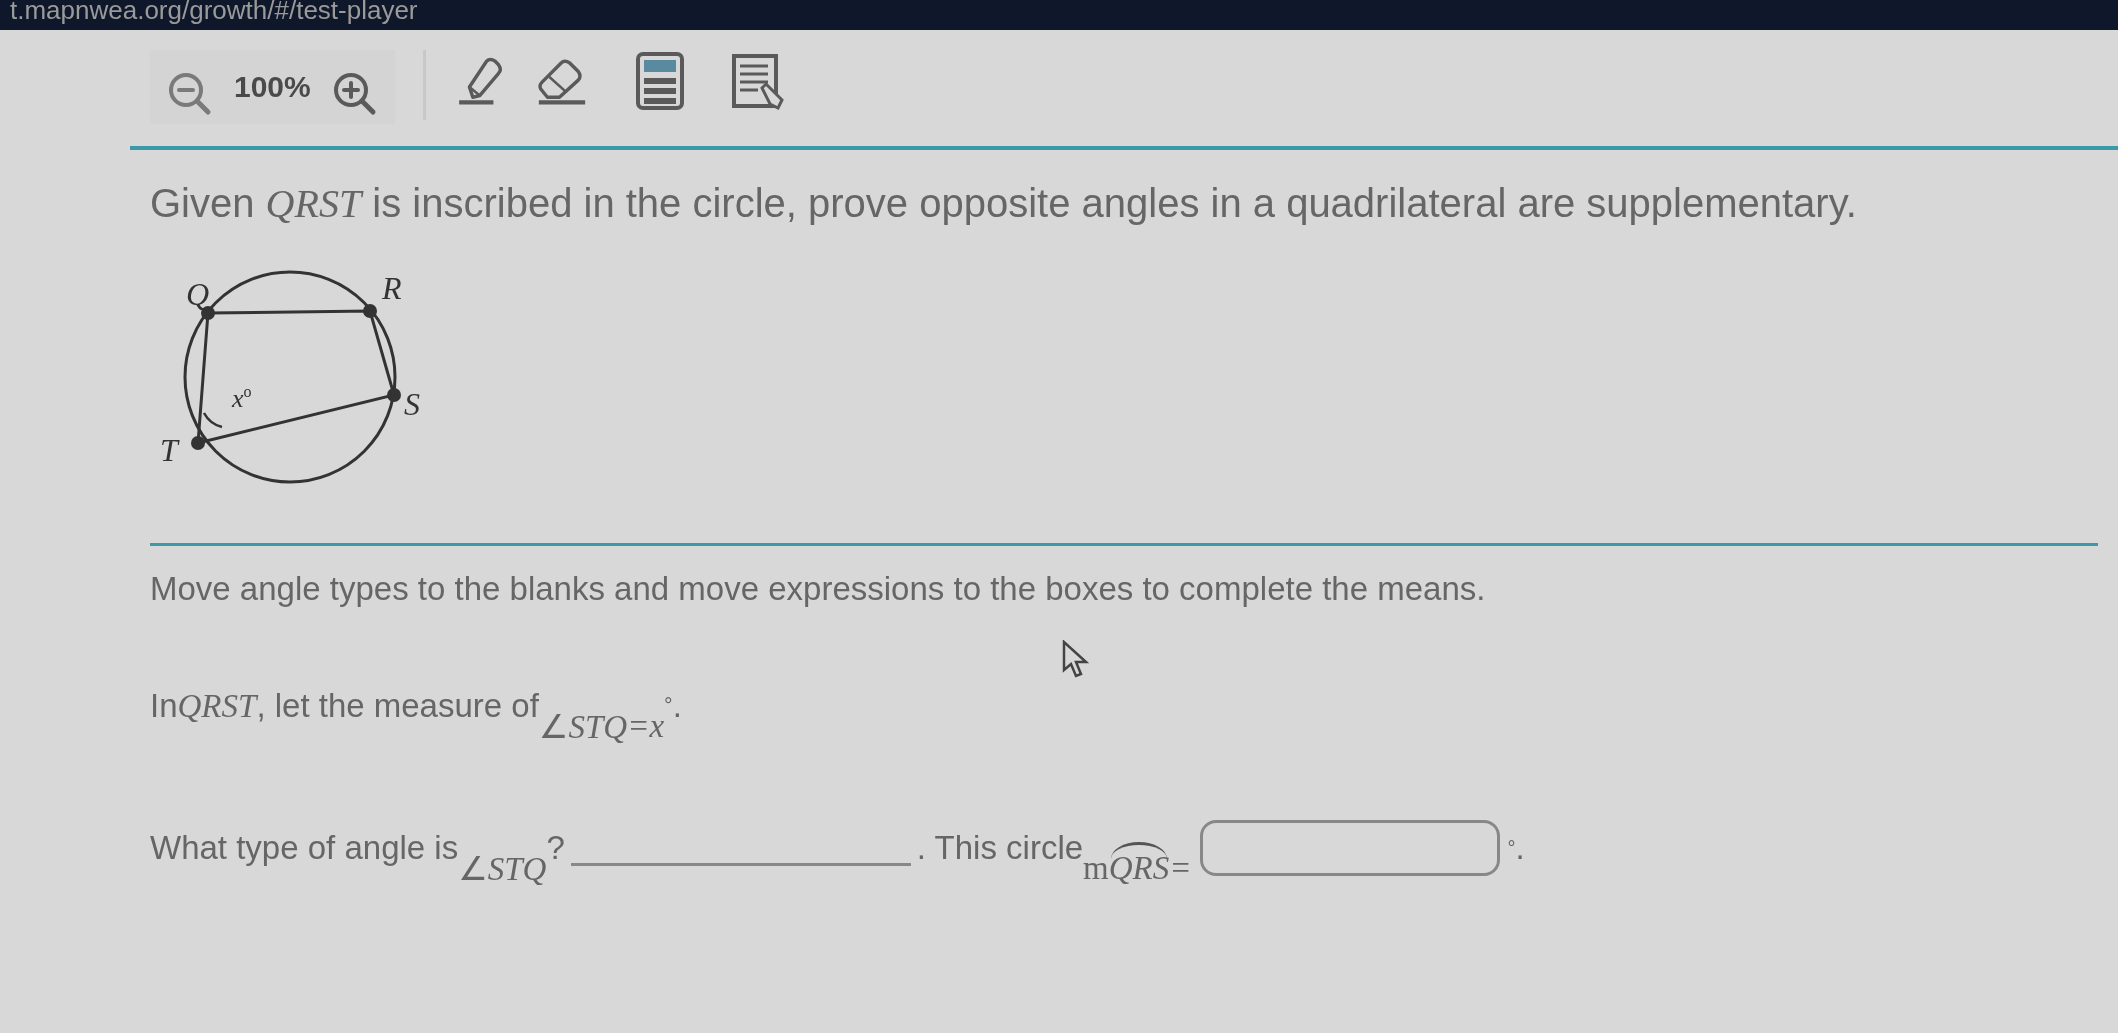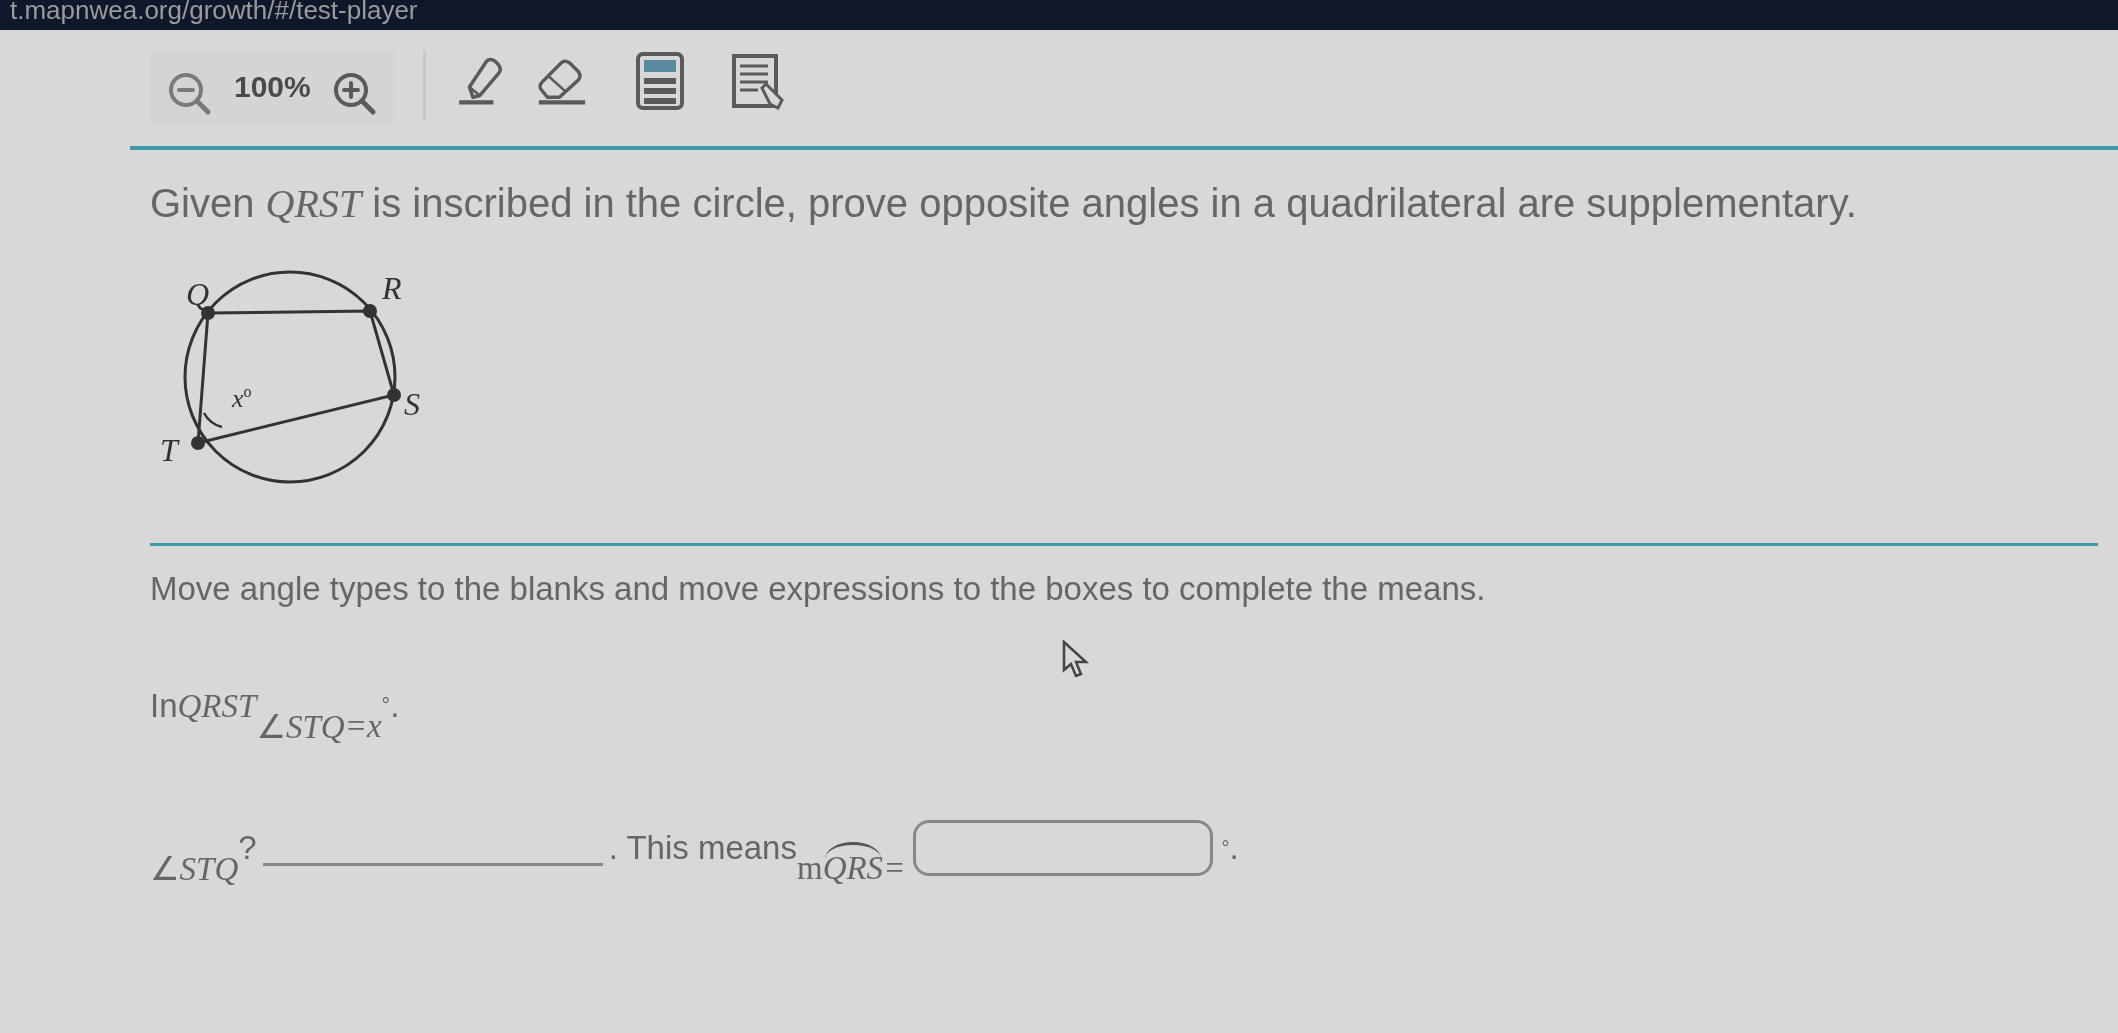--- a/index.html
+++ b/index.html
@@ -222,32 +222,34 @@
       </svg>
     </div>
 
     <hr class="divider">
 
     <div class="instruction">Move angle types to the blanks and move expressions to the boxes to complete the means.</div>
 
     <div class="proof-line">
       <span>In </span>
       <span class="ital">QRST</span>
+      <span>, let the measure of </span>
       <span class="math"><span class="angle-sym">∠</span>STQ</span>
       <span class="math"> = </span>
       <span class="math">x</span>
         <span class="sup">°</span>
         <span>.</span>
     </div>
 
     <div class="proof-line" style="align-items:center;">
+      <span>What type of angle is </span>
       <span class="math"><span class="angle-sym">∠</span>STQ</span>
       <span>?</span>
       <span class="blank-line"></span>
-      <span>. This means </span>
+      <span>. This circle </span>
       <span class="math" style="font-style:normal;">m</span>
       <span class="math arc-over">QRS</span>
       <span class="math"> = </span>
       <span class="answer-box"></span>
       <span class="sup" style="font-size:20px;vertical-align:top;">°</span>
       <span>.</span>
     </div>
 
   </div>
 </div>

